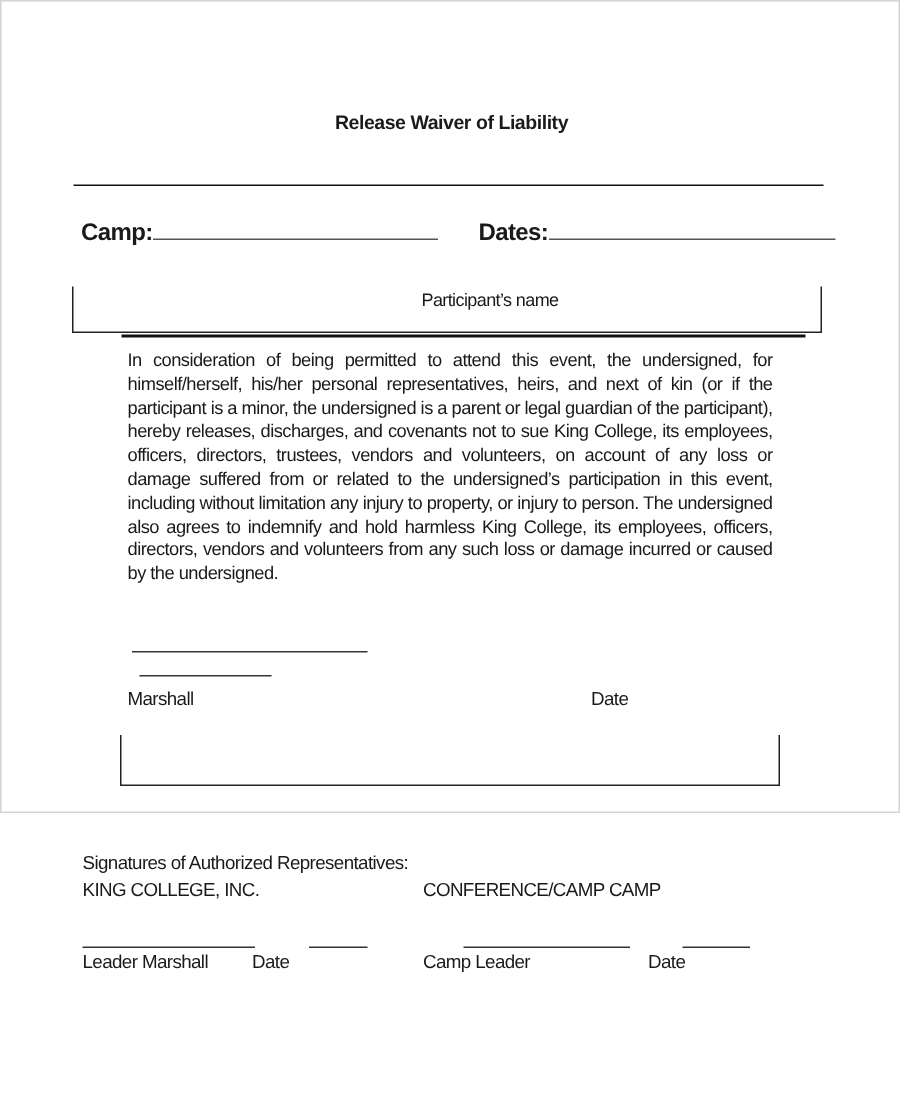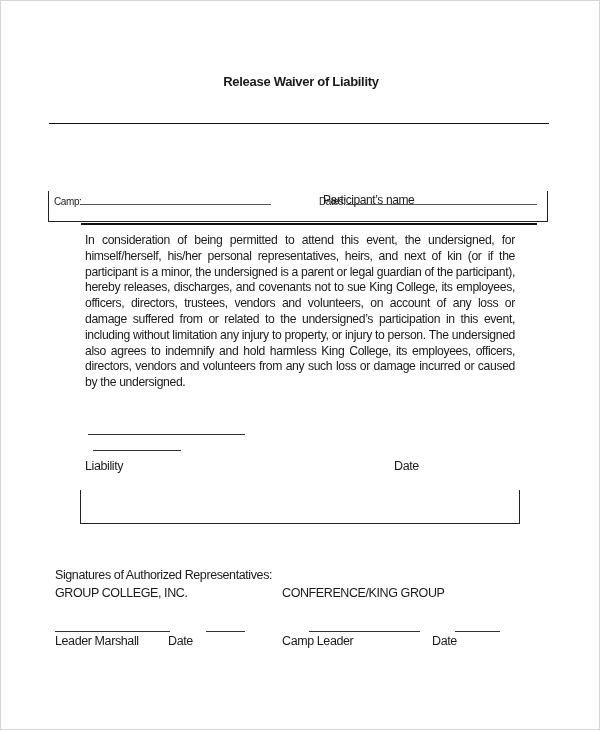--- a/index.html
+++ b/index.html
@@ -1,33 +1,33 @@
 <!DOCTYPE html>
 <html><head>
   <meta charset="utf-8">
   <style>
     * { margin: 0; padding: 0; box-sizing: border-box; }
     html, body { width: 600px; height: 730px; background: #ffffff; overflow: hidden; }
     body { font-family: "Liberation Sans", sans-serif; color: #1a1a1a; position: relative; }
     .page {
-      position: absolute; left: 0; top: 0; width: 600px; height: 730px;
+      position: absolute; left: 0; top: 0; width: 600px; height: 542px;
       border: 1px solid #d4d4d4; background: #fff;
     }
     .abs { position: absolute; white-space: nowrap; }
     .title {
       left: 0; width: 600px; top: 73px; text-align: center;
       font-size: 13px; font-weight: bold; letter-spacing: -0.3px;
     }
     .rule-top { left: 48px; top: 122px; width: 500px; height: 0; border-top: 1.5px solid #111; }
-    .lbl-bold { font-size: 10px; font-weight: normal; letter-spacing: -0.4px; margin-top: 48px; }
+    .lbl-bold { font-size: 16px; font-weight: bold; letter-spacing: -0.4px; }
     .blank { display: inline-block; border-bottom: 1px solid #555; height: 10px; vertical-align: baseline; }
     .camp { left: 53px; top: 146px; }
     .dates { left: 318px; top: 146px; text-align: center; }
     .indiv { left: 53px; top: 178px; }
-    .pname { left: 280px; top: 192px; font-size: 12px; letter-spacing: -0.4px; margin-left: 42px; }
+    .pname { left: 280px; top: 192px; font-size: 12px; letter-spacing: -0.4px; }
     .box1 {
       left: 47px; top: 190px; width: 500px; height: 31px;
       border-left: 1.5px solid #222; border-right: 1.5px solid #222; border-bottom: 1.5px solid #222;
     }
     .box1-shadow { left: 80px; top: 222px; width: 456px; height: 0; border-top: 2px solid #111; }
     .body-text {
       left: 84px; top: 232px; width: 430px;
       font-size: 12.2px; line-height: 15.8px; text-align: justify; letter-spacing: -0.35px;
       white-space: normal;
     }
@@ -75,29 +75,29 @@
   <div class="abs box1-shadow"></div>
 
   <div class="abs pname">Participant’s name</div>
 
   <div class="abs body-text">
     <p>In consideration of being permitted to attend this event, the undersigned, for himself/herself, his/her personal representatives, heirs, and next of kin (or if the participant is a minor, the undersigned is a parent or legal guardian of the participant), hereby releases, discharges, and covenants not to sue King College, its employees, officers, directors, trustees, vendors and volunteers, on account of any loss or damage suffered from or related to the undersigned’s participation in this event, including without limitation any injury to property, or injury to person.  The undersigned also agrees to indemnify and hold harmless King College, its employees, officers, directors, vendors and volunteers from any such loss or damage incurred or caused by the undersigned.</p>
   </div>
 
   <div class="abs sig-line1"></div>
   <div class="abs sig-line2"></div>
-  <div class="abs sig-label">Liability</div>
+  <div class="abs sig-label">Marshall</div>
   <div class="abs date-label">Date</div>
 
   <div class="abs box2"></div>
 
   <div class="abs reps-heading">Signatures of Authorized Representatives:</div>
 
-  <div class="abs org-left">GROUP COLLEGE, INC.</div>
-  <div class="abs org-right">CONFERENCE/KING GROUP</div>
+  <div class="abs org-left">KING COLLEGE, INC.</div>
+  <div class="abs org-right">CONFERENCE/CAMP CAMP</div>
 
   <div class="abs line ln-a"></div>
   <div class="abs line ln-b"></div>
   <div class="abs line ln-c"></div>
   <div class="abs line ln-d"></div>
 
   <div class="abs rep-name">Leader Marshall</div>
   <div class="abs rep-date1">Date</div>
   <div class="abs rep-leader">Camp Leader</div>
   <div class="abs rep-date2">Date</div>

